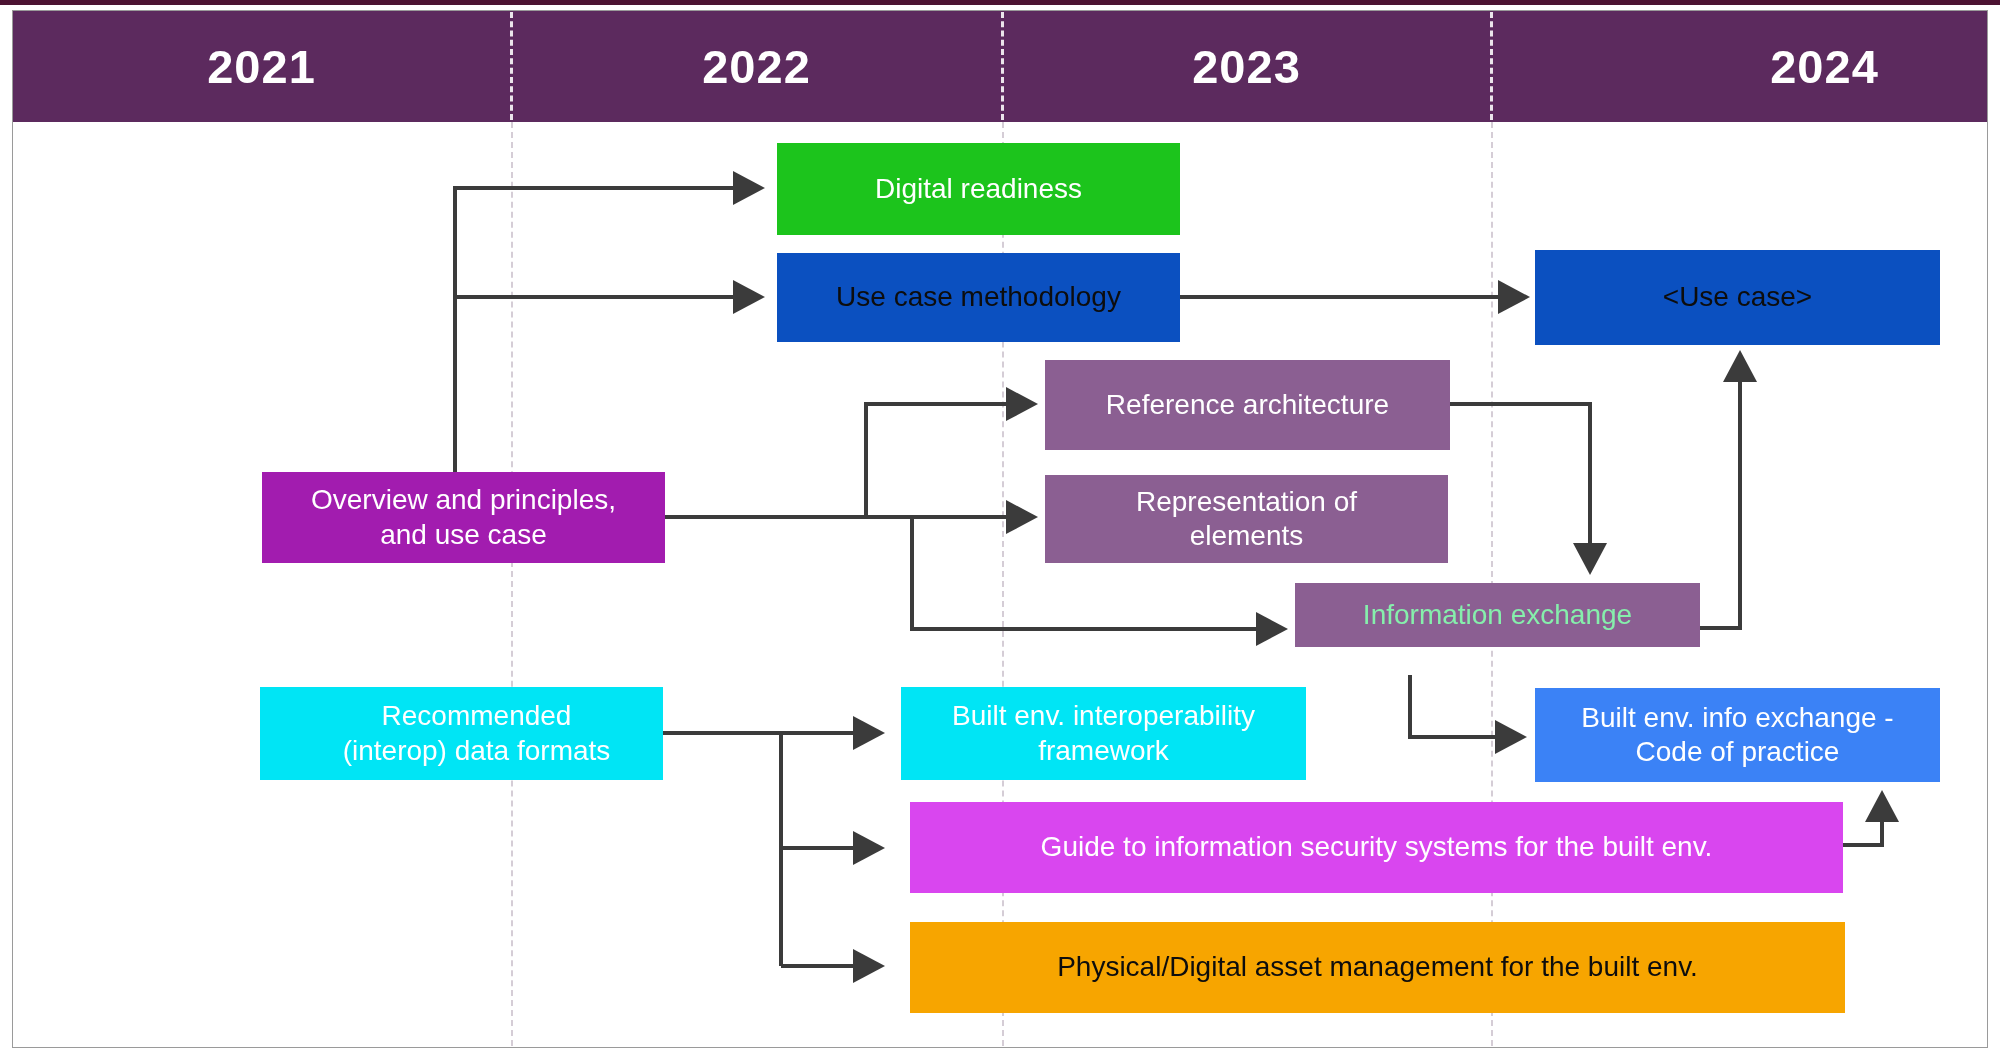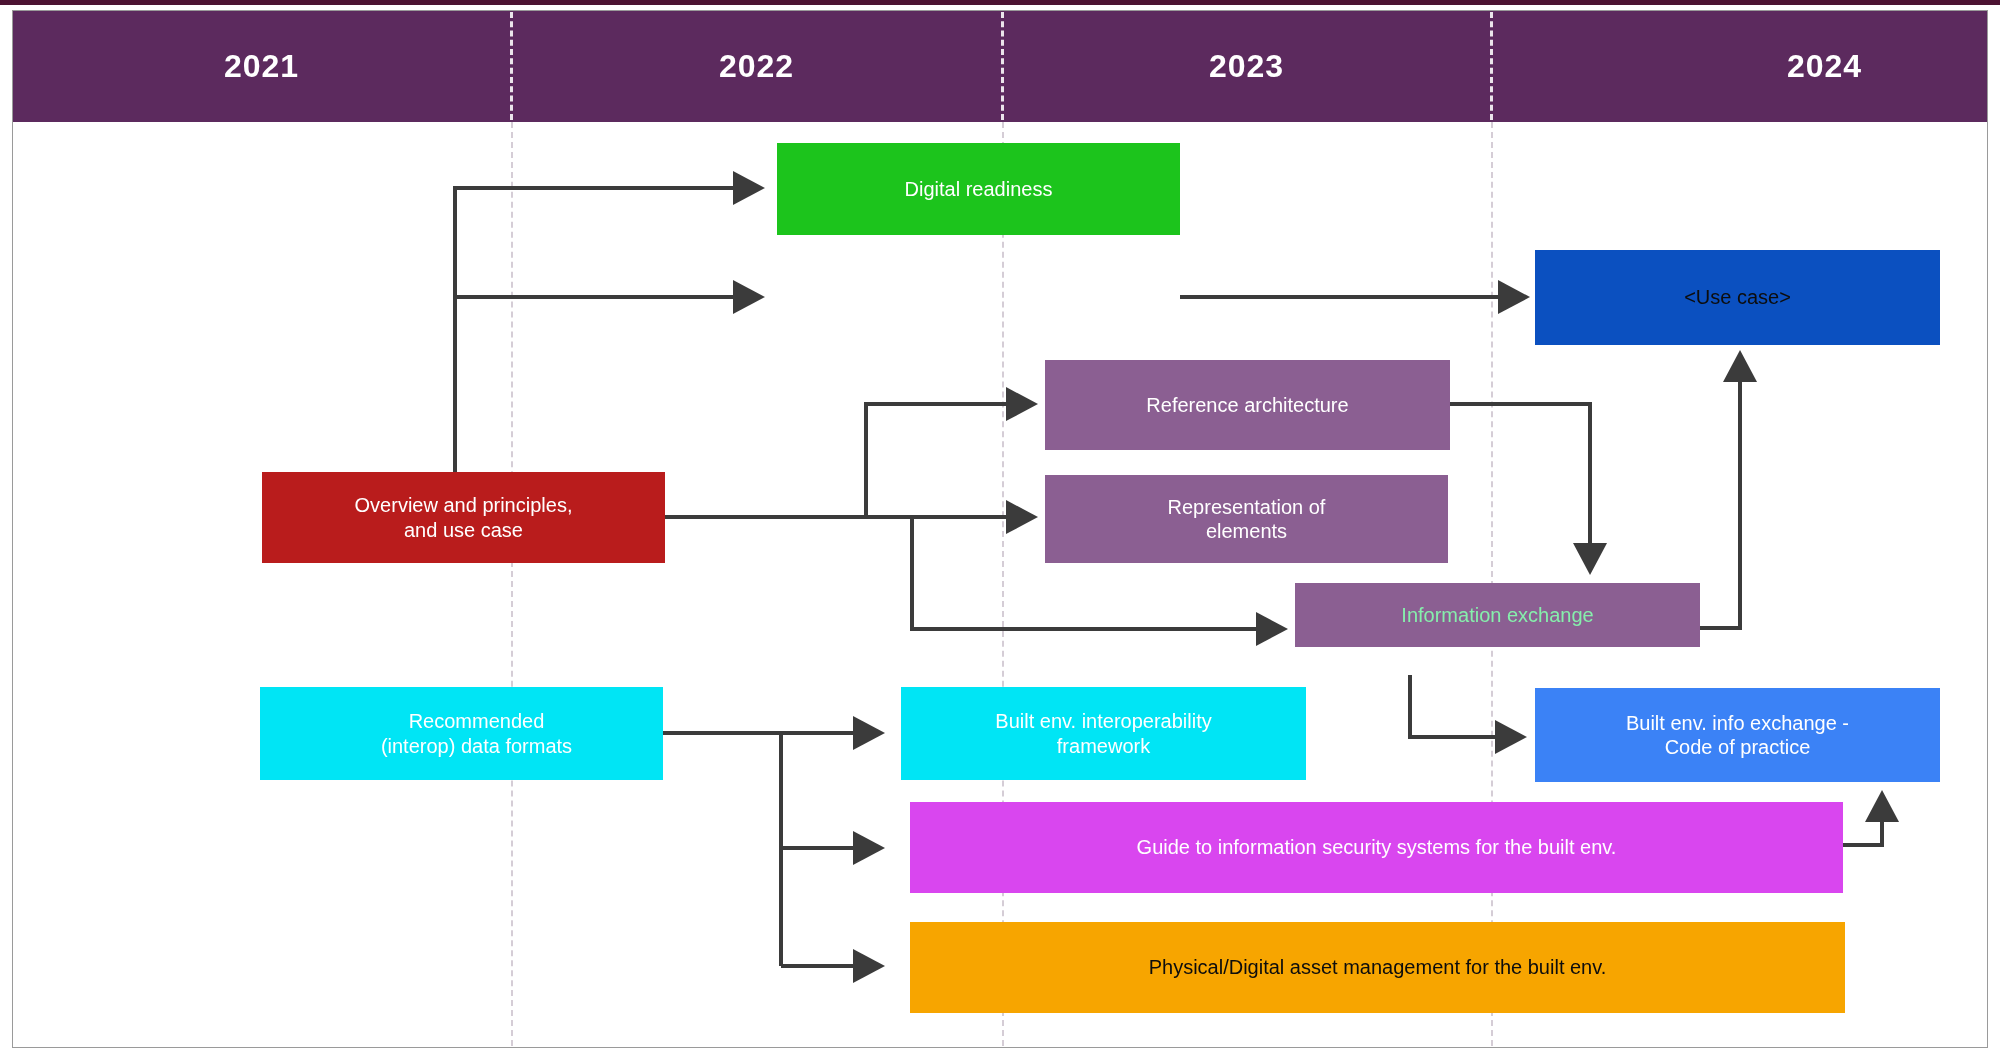--- a/index.html
+++ b/index.html
@@ -5,28 +5,28 @@
   html,body{margin:0;padding:0;background:#ffffff;}
   .canvas{
     position:relative;width:2000px;height:1064px;background:#ffffff;overflow:hidden;
     font-family:"Liberation Sans", sans-serif;
   }
   .top-strip{position:absolute;left:0;top:0;width:2000px;height:5px;background:#4c1332;}
   .frame{position:absolute;left:12px;top:10px;width:1976px;height:1038px;
     border:1px solid #9a9a9a;box-sizing:border-box;}
   .header-band{position:absolute;left:12px;top:10px;width:1976px;height:112px;background:#5c2a5e;}
   .year{position:absolute;top:10px;height:112px;display:flex;align-items:center;justify-content:center;
-    color:#ffffff;font-size:32px;font-weight:700;letter-spacing:1px;}
+    color:#ffffff;font-size:47px;font-weight:700;letter-spacing:1px;}
   .divider{position:absolute;width:0;}
   .divider.in-header{top:12px;height:108px;border-left:3px dashed rgba(255,255,255,0.88);}
   .divider.in-body{top:122px;height:924px;border-left:2px dashed #d5cdd6;}
   .connectors{position:absolute;left:0;top:0;width:2000px;height:1064px;}
   .node{position:absolute;display:flex;align-items:center;justify-content:center;
     box-sizing:border-box;padding:4px 10px;}
-  .node .label{white-space:pre-line;text-align:center;font-size:20px;line-height:1.22;}
+  .node .label{white-space:pre-line;text-align:center;font-size:28px;line-height:1.22;}
 </style>
 </head>
 <body>
 
 <div class="canvas">
 
   <div class="top-strip"></div>
   <div class="header-band"></div>
 
   <div class="year" style="left:12px;width:499px">2021</div>
@@ -75,35 +75,38 @@
       <polygon points="885,848 853,831 853,865"></polygon>
       <polygon points="885,966 853,949 853,983"></polygon>
       <polygon points="1882,790 1865,822 1899,822"></polygon>
     </g>
   </svg>
 
   <div class="node" style="left: 777px; top: 143px; width: 403px; height: 92px; background-color: rgb(28, 196, 28); color: rgb(255, 255, 255);">
     <span class="label">Digital readiness</span>
   </div>
 
+  <div class="node" style="left: 777px; top: 253px; width: 403px; height: 89px; background-color: rgb(11, 80, 192); color: rgb(13, 13, 13);">
+    <span class="label">Use case methodology</span>
+  </div>
 
   <div class="node" style="left: 1535px; top: 250px; width: 405px; height: 95px; background-color: rgb(11, 80, 192); color: rgb(13, 13, 13);">
     <span class="label">&lt;Use case&gt;</span>
   </div>
 
   <div class="node" style="left: 1045px; top: 360px; width: 405px; height: 90px; background-color: rgb(139, 95, 146); color: rgb(255, 255, 255);">
     <span class="label">Reference architecture</span>
   </div>
 
   <div class="node" style="left: 1045px; top: 475px; width: 403px; height: 88px; background-color: rgb(139, 95, 146); color: rgb(255, 255, 255);">
     <span class="label">Representation of
 elements</span>
   </div>
 
-  <div class="node" style="left: 262px; top: 472px; width: 403px; height: 91px; background-color: #b91c1c; color: rgb(255, 255, 255);">
+  <div class="node" style="left: 262px; top: 472px; width: 403px; height: 91px; background-color: #a21caf; color: rgb(255, 255, 255);">
     <span class="label">Overview and principles,
 and use case</span>
   </div>
 
   <div class="node" style="left: 1295px; top: 583px; width: 405px; height: 64px; background-color: rgb(139, 95, 146); color: #86efac;">
     <span class="label">Information exchange</span>
   </div>
 
   <div class="node" style="left: 260px; top: 687px; width: 403px; height: 93px; background-color: rgb(0, 229, 245); color: rgb(255, 255, 255); padding-left: 40px;">
     <span class="label">Recommended

